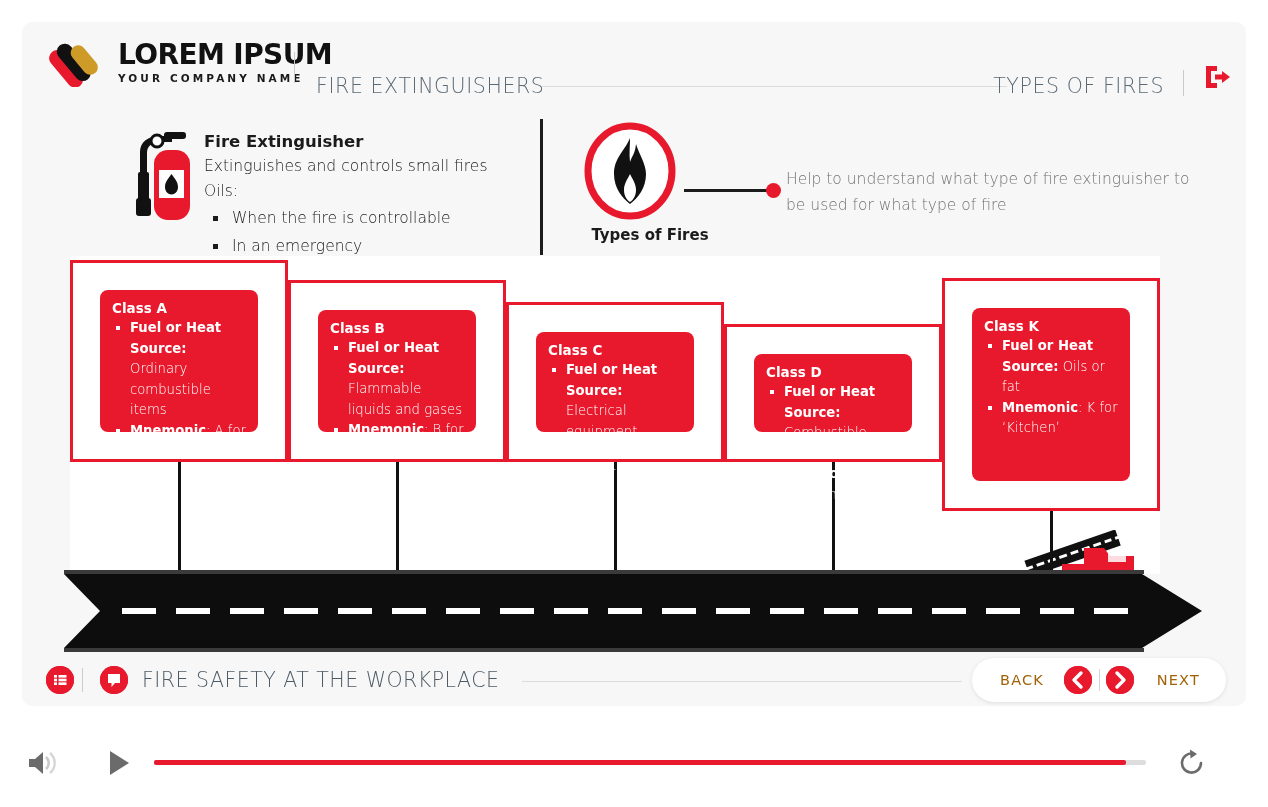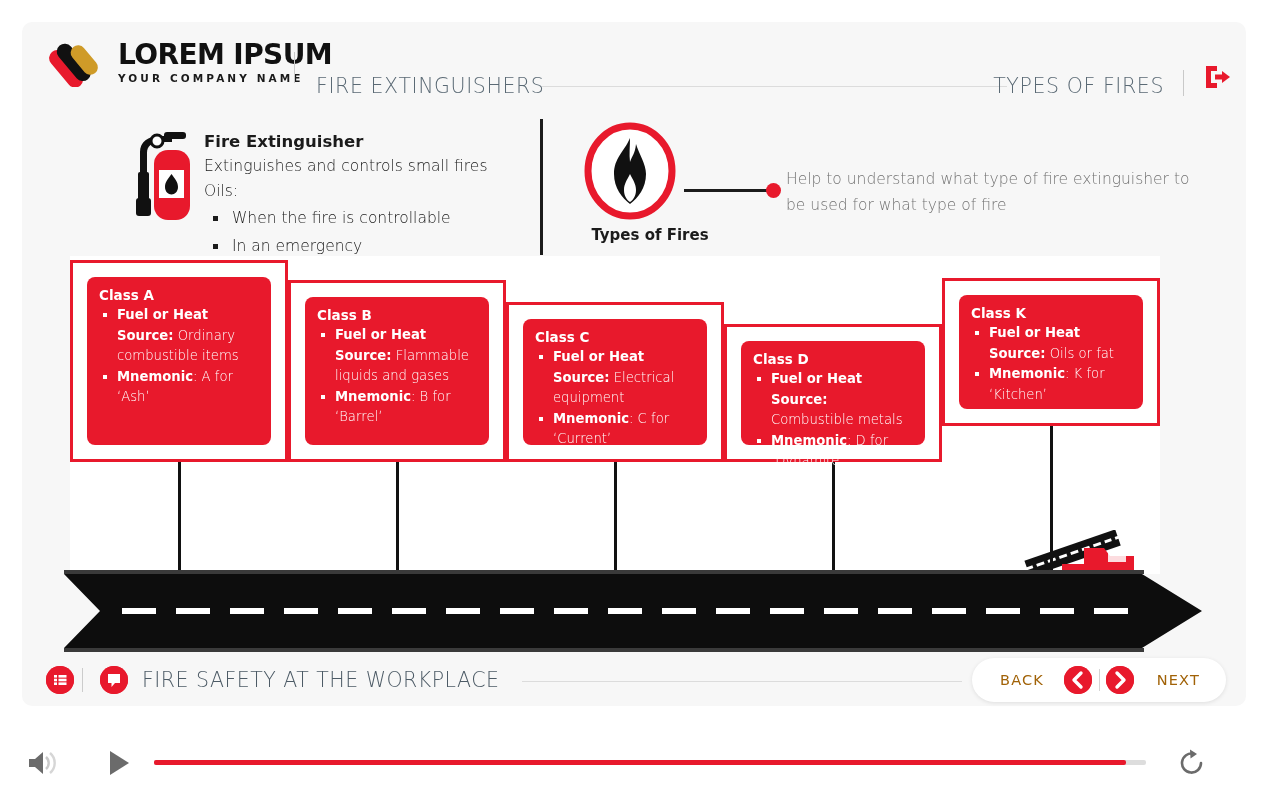--- a/index.html
+++ b/index.html
@@ -108,21 +108,21 @@
   .panel {
     position: absolute; top: 0; width: 218px; height: 318px;
     background: #ffffff;
   }
   .panel-stem {
     position: absolute; left: 50%; bottom: 0; width: 3px; height: 222px;
     margin-left: -1.5px; background: #111111;
   }
   .sign {
     position: absolute; left: 0; width: 218px;
-    border: 3px solid #e8192c; background: #ffffff; padding: 14px;
+    border: 3px solid #e8192c; background: #ffffff; padding: 27px;
   }
   .sign-inner {
     background: #e8192c; border-radius: 8px; padding: 10px 12px 12px 12px;
     height: 100%;
   }
   .sign-title {
     font-size: 13.5px; font-weight: 700; color: #ffffff; margin-bottom: 2px;
     font-family: "DejaVu Sans", sans-serif;
   }
   .sign-list { list-style: none; }
@@ -326,21 +326,21 @@
             <ul class="sign-list">
               <li><b>Fuel or Heat Source:</b><span> Combustible metals</span></li>
               <li><b>Mnemonic</b><span>: D for ʻDynamiteʼ</span></li>
             </ul>
           </div>
         </div>
       </div>
 
       <div class="panel" style="left:872px;">
         <div class="panel-stem"></div>
-        <div class="sign" style="top:22px; height:148px;">
+        <div class="sign" style="top:22px; height:233px;">
           <div class="sign-inner">
             <div class="sign-title">Class K</div>
             <ul class="sign-list">
               <li><b>Fuel or Heat Source:</b><span> Oils or fat</span></li>
               <li><b>Mnemonic</b><span>: K for ʻKitchenʼ</span></li>
             </ul>
           </div>
         </div>
       </div>
     </div>

